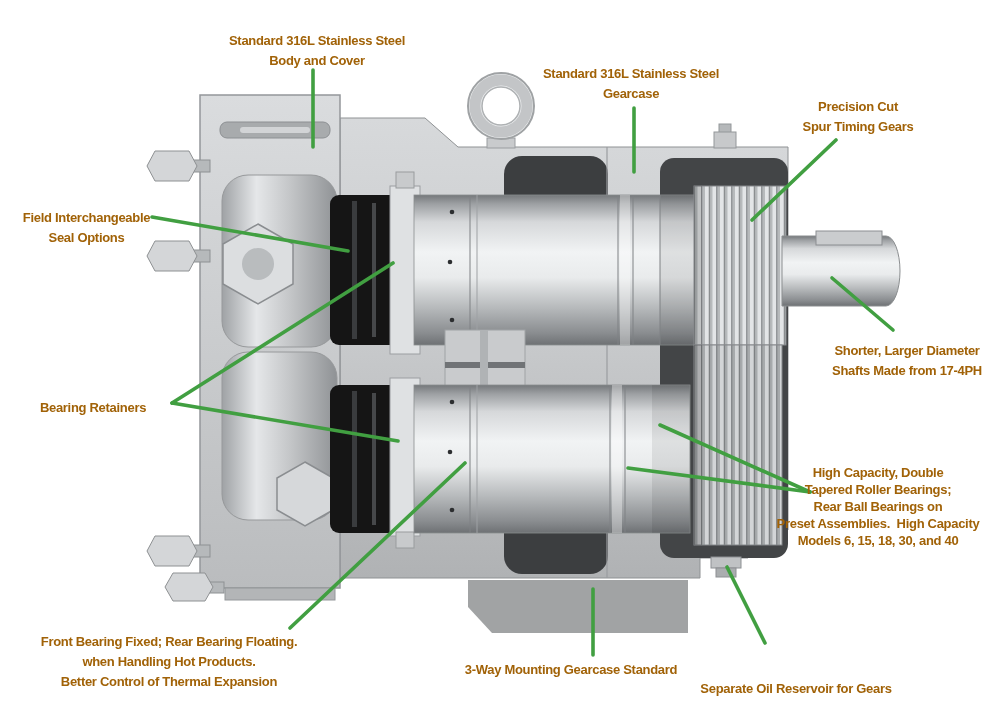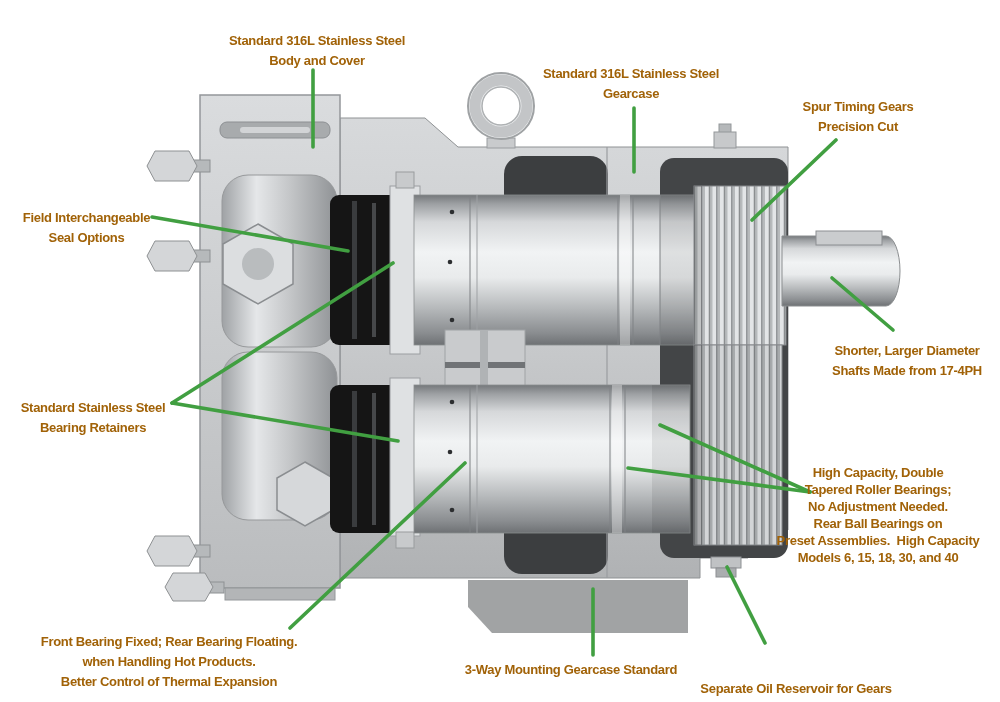--- a/index.html
+++ b/index.html
@@ -187,43 +187,41 @@
     <span class="line">Standard 316L Stainless Steel</span>
     <span class="line">Body and Cover</span>
   </div>
 
   <div class="callout" style="left:501px; top:64px; width:260px;">
     <span class="line">Standard 316L Stainless Steel</span>
     <span class="line">Gearcase</span>
   </div>
 
   <div class="callout" style="left:748px; top:97px; width:220px;">
+    <span class="line">Precision Cut</span>
     <span class="line">Spur Timing Gears</span>
-    <span class="line">Precision Cut</span>
   </div>
 
   <div class="callout" style="left:0px; top:208px; width:173px;">
     <span class="line">Field Interchangeable</span>
     <span class="line">Seal Options</span>
   </div>
 
   <div class="callout" style="left:780px; top:341px; width:254px;">
     <span class="line">Shorter, Larger Diameter</span>
     <span class="line">Shafts Made from 17-4PH</span>
   </div>
 
   <div class="callout" style="left:0px; top:398px; width:186px;">
-    <span class="line">Standard Stainless Steel</span>
     <span class="line">Bearing Retainers</span>
   </div>
 
   <div class="callout tight" style="left:776px; top:464px; width:204px;">
     <span class="line">High Capacity, Double</span>
     <span class="line">Tapered Roller Bearings;</span>
-    <span class="line">No Adjustment Needed.</span>
     <span class="line">Rear Ball Bearings on</span>
     <span class="line">Preset Assemblies.  High Capacity</span>
     <span class="line">Models 6, 15, 18, 30, and 40</span>
   </div>
 
   <div class="callout" style="left:19px; top:632px; width:300px;text-align:center;">
     <span class="line">Front Bearing Fixed; Rear Bearing Floating.</span>
     <span class="line">when Handling Hot Products.</span>
     <span class="line">Better Control of Thermal Expansion</span>
   </div>

